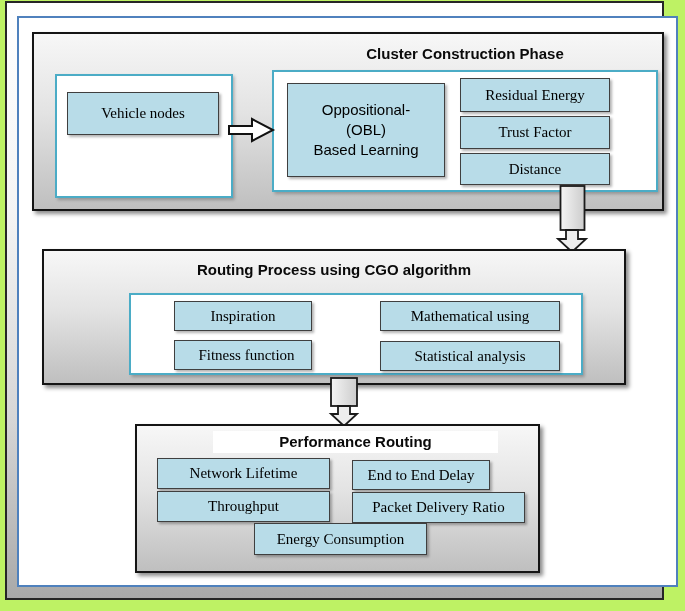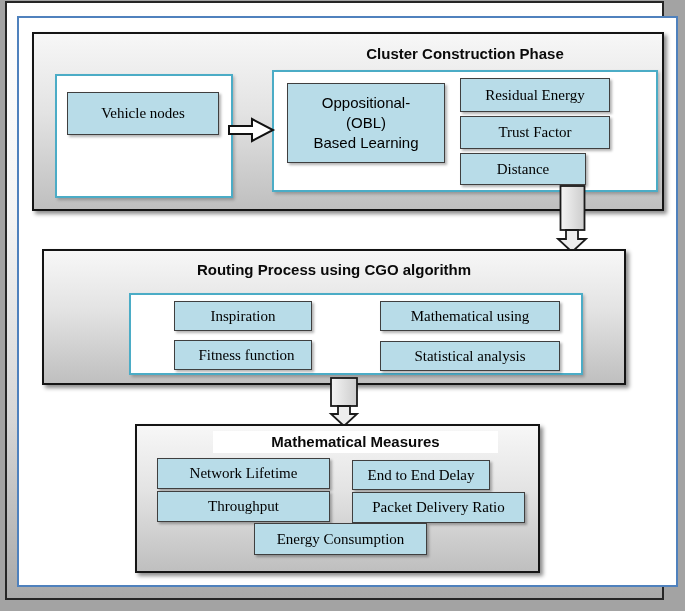--- a/index.html
+++ b/index.html
@@ -1,20 +1,20 @@
 <!DOCTYPE html>
 <html><head>
 <meta charset="utf-8">
 <style>
   html, body { margin: 0; padding: 0; background: #ffffff; }
   #canvas {
     position: relative;
     width: 685px;
     height: 611px;
-    background: #a3a3a3;
+    background: #bef264;
     overflow: hidden;
     font-family: "Liberation Serif", serif;
   }
   .abs { position: absolute; box-sizing: border-box; }
 
   
   .outer-frame {
     left: 5px; top: 1px; width: 659px; height: 599px;
     border: 2.5px solid #262626;
     background: linear-gradient(180deg, #ffffff 0%, #f4f4f4 35%, #d6d6d6 70%, #a9a9a9 100%);
@@ -88,33 +88,33 @@
 
   <div class="abs section-title" style="left:272px; top:44px; width:386px;">Cluster Construction Phase</div>
 
   <div class="abs panel" style="left:55px; top:74px; width:178px; height:124px;"></div>
 
   <div class="abs box" style="left:67px; top:92px; width:152px; height:43px;">Vehicle nodes</div>
 
 
   <div class="abs panel" style="left:272px; top:70px; width:386px; height:122px;"></div>
 
-  <div class="abs box sans" style="left:287px; top:83px; width:158px; height:80px;">
+  <div class="abs box sans" style="left:287px; top:83px; width:158px; height:94px;">
       <div>
         <div>Oppositional-</div>
         <div>(OBL)</div>
         <div>Based Learning</div>
       </div>
     </div>
 
   <div class="abs box" style="left:460px; top:78px; width:150px; height:34px;">Residual Energy</div>
 
   <div class="abs box" style="left:460px; top:116px; width:150px; height:33px;">Trust Factor</div>
 
-  <div class="abs box" style="left:460px; top:153px; width:126px; height:32px;">Distance</div>
+  <div class="abs box" style="left:460px; top:153px; width:150px; height:32px;">Distance</div>
 
   <svg class="abs" style="left:226px; top:116px;" width="50" height="28" viewBox="0 0 50 28">
     <polygon points="3,10 26,10 26,3 47,14 26,25 26,18 3,18" fill="#ffffff" stroke="#111111" stroke-width="2" stroke-linejoin="miter"></polygon>
   </svg>
 
   <svg class="abs" style="left:552px; top:184px;" width="40" height="70" viewBox="0 0 40 70">
     <defs>
       <linearGradient id="gbar1" x1="0" y1="0" x2="1" y2="0">
         <stop offset="0" stop-color="#f5f5f5"></stop>
           <stop offset="1" stop-color="#cccccc"></stop>
@@ -144,21 +144,21 @@
         <stop offset="0" stop-color="#f5f5f5"></stop>
           <stop offset="1" stop-color="#cccccc"></stop>
       </linearGradient>
     </defs>
     <rect x="7" y="2" width="26" height="28" fill="url(#gbar2)" stroke="#1a1a1a" stroke-width="1.8"></rect>
     <polygon points="14,30 26,30 26,38 33,38 20,50 7,38 14,38" fill="#ededed" stroke="#1a1a1a" stroke-width="1.8" stroke-linejoin="miter"></polygon>
   </svg>
 
   <div class="abs section" style="left:135px; top:424px; width:405px; height:149px;"></div>
 
-  <div class="abs title-band section-title" style="left:213px; top:431px; width:285px; height:22px;">Mathematical Measures</div>
+  <div class="abs title-band section-title" style="left:213px; top:431px; width:285px; height:22px;">Performance Routing</div>
 
   <div class="abs box" style="left:157px; top:458px; width:173px; height:31px;">Network Lifetime</div>
 
   <div class="abs box" style="left:157px; top:491px; width:173px; height:31px;">Throughput</div>
 
   <div class="abs box" style="left:352px; top:460px; width:138px; height:30px;">End to End Delay</div>
 
   <div class="abs box" style="left:352px; top:492px; width:173px; height:31px;">Packet Delivery Ratio</div>
 
   <div class="abs box" style="left:254px; top:523px; width:173px; height:32px;">Energy Consumption</div>

